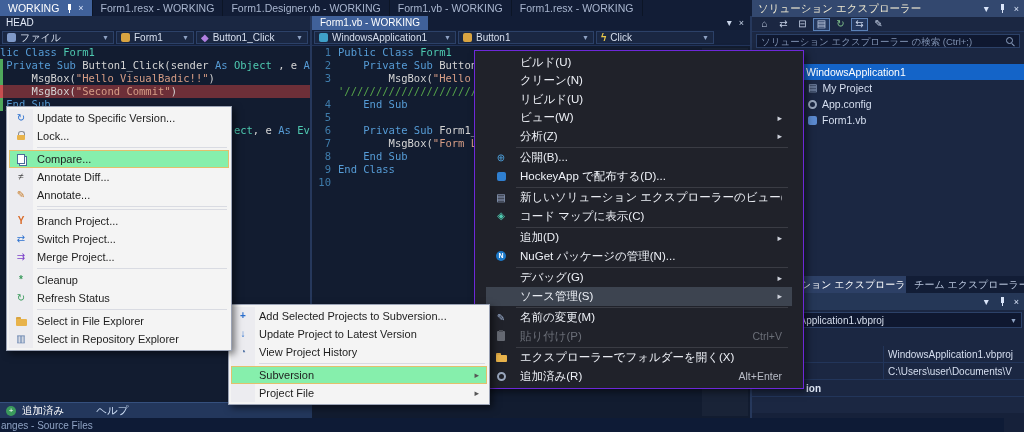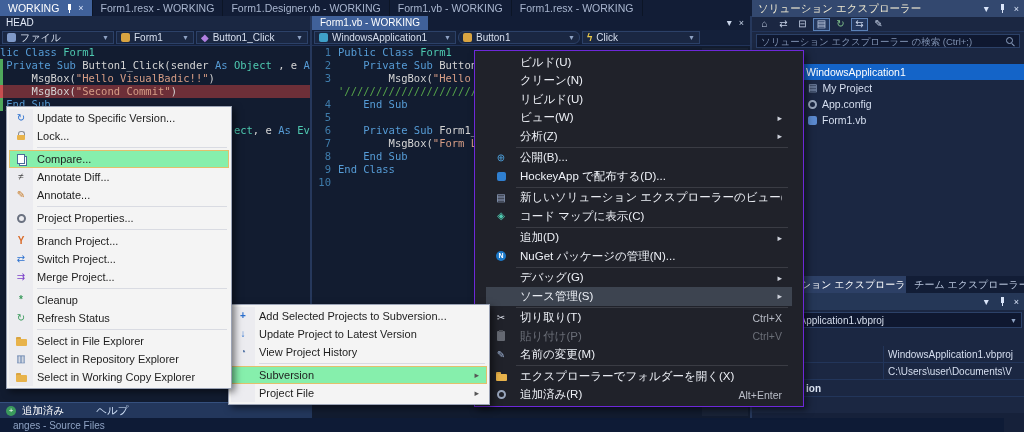--- a/index.html
+++ b/index.html
@@ -76,21 +76,21 @@
   .grid-label{width:132px;flex:none;border-right:1px solid #22355a;height:100%}
   .grid-value{padding-left:4px;white-space:nowrap;overflow:hidden}
   .grid-cat{height:17px;display:flex;align-items:center;font-weight:bold;color:#dfe7f5;padding-left:54px;
             font-size:10px;border-bottom:1px solid #22355a}
 
   
   .statusbar{position:absolute;left:0;top:402px;width:312px;height:16px;background:#23375c;border-top:1px solid #35507e;
              display:flex;align-items:center;gap:6px;padding:0 6px;font-size:10.5px;color:#fff;z-index:1}
   .statusbar .help{margin-left:26px;color:#cfe0f8}
   .bottom-strip{position:absolute;left:0;top:418px;width:1004px;height:14px;background:#0e1b36;color:#8fa3c4;
-                font-size:10px;display:flex;align-items:center;padding:0 13px;z-index:0}
+                font-size:10px;display:flex;align-items:center;padding:0 1px;z-index:0}
 
   
   .menu{position:absolute;box-shadow:3px 3px 7px rgba(0,0,0,.5)}
   .menu.light{background:#f4f4f4;border:1px solid #9ba3b5;color:#1e1e1e;font-size:11px;padding:2px;z-index:12}
   .menu.light::before{content:"";position:absolute;left:2px;top:2px;bottom:2px;width:24px;background:#ececf0}
   .mi{position:relative;height:18px;display:flex;align-items:center;padding:0 8px 0 2px;gap:6px;white-space:nowrap}
   .light .mi.hl{background:#86efac;outline:1px solid #e2c06c;outline-offset:-1px}
   .mic{width:20px;flex:none;display:flex;align-items:center;justify-content:center}
   .mlb{overflow:hidden}
   .msc{margin-left:auto;padding-left:18px}
@@ -200,21 +200,21 @@
         <span class="gly">▾</span>
         <span>×</span>
       </div>
     </div>
     <div class="navbar" id="midNav">
         <div class="combo" style="width: 142px;">
           <span class="ico-sq" style="background: rgb(63, 160, 200);"></span>
           <span>WindowsApplication1</span>
           <span class="arr">▼</span>
         </div>
-        <div class="combo" style="width: 122px; border-radius: 6px;">
+        <div class="combo" style="width: 136px;">
           <span class="ico-sq" style="background: rgb(217, 164, 65);"></span>
           <span>Button1</span>
           <span class="arr">▼</span>
         </div>
         <div class="combo" style="width: 118px;">
           <span class="gly" style="color: rgb(232, 200, 75); font-weight: bold;">ϟ</span>
           <span>Click</span>
           <span class="arr">▼</span>
         </div>
       </div>
@@ -366,26 +366,20 @@
         </span>
         <span class="mlb">Annotate Diff...</span>
       </div>
       <div class="mi">
         <span class="mic">
           <span class="gly" style="color: rgb(200, 125, 42);">✎</span>
         </span>
         <span class="mlb">Annotate...</span>
       </div>
       <div class="msep"></div>
-      <div class="mi">
-        <span class="mic">
-          <span class="ico-gear"></span>
-        </span>
-        <span class="mlb">Project Properties...</span>
-      </div>
       <div class="msep"></div>
       <div class="mi">
         <span class="mic">
           <span class="gly" style="color: rgb(217, 107, 42); font-weight: bold;">Y</span>
         </span>
         <span class="mlb">Branch Project...</span>
       </div>
       <div class="mi">
         <span class="mic">
           <span class="gly" style="color: rgb(42, 111, 206);">⇄</span>
@@ -417,26 +411,20 @@
           <span class="ico-folder"></span>
         </span>
         <span class="mlb">Select in File Explorer</span>
       </div>
       <div class="mi">
         <span class="mic">
           <span class="gly" style="color: rgb(91, 122, 168);">▥</span>
         </span>
         <span class="mlb">Select in Repository Explorer</span>
       </div>
-      <div class="mi">
-        <span class="mic">
-          <span class="ico-folder"></span>
-        </span>
-        <span class="mlb">Select in Working Copy Explorer</span>
-      </div>
     </div>
   <div class="menu light" id="menu2">
       <div class="mi">
         <span class="mic">
           <span class="gly" style="color: rgb(42, 111, 206); font-weight: bold;">+</span>
         </span>
         <span class="mlb">Add Selected Projects to Subversion...</span>
       </div>
       <div class="mi">
         <span class="mic">
@@ -530,38 +518,31 @@
         <span class="mar">▸</span>
       </div>
       <div class="mi hl">
         <span class="mic"></span>
         <span class="mlb">ソース管理(S)</span>
         <span class="mar">▸</span>
       </div>
       <div class="msep"></div>
       <div class="mi">
         <span class="mic">
-          <span class="gly" style="color: rgb(216, 220, 230);">✂</span>
-        </span>
-        <span class="mlb">切り取り(T)</span>
-        <span class="msc">Ctrl+X</span>
+          <span class="gly" style="color: rgb(159, 179, 212);">✎</span>
+        </span>
+        <span class="mlb">名前の変更(M)</span>
       </div>
       <div class="mi dis">
         <span class="mic">
           <span class="ico-clip"></span>
         </span>
         <span class="mlb">貼り付け(P)</span>
         <span class="msc">Ctrl+V</span>
       </div>
-      <div class="mi">
-        <span class="mic">
-          <span class="gly" style="color: rgb(159, 179, 212);">✎</span>
-        </span>
-        <span class="mlb">名前の変更(M)</span>
-      </div>
       <div class="msep"></div>
       <div class="mi">
         <span class="mic">
           <span class="ico-folder"></span>
         </span>
         <span class="mlb">エクスプローラーでフォルダーを開く(X)</span>
       </div>
       <div class="mi">
         <span class="mic">
           <span class="ico-gear"></span>

